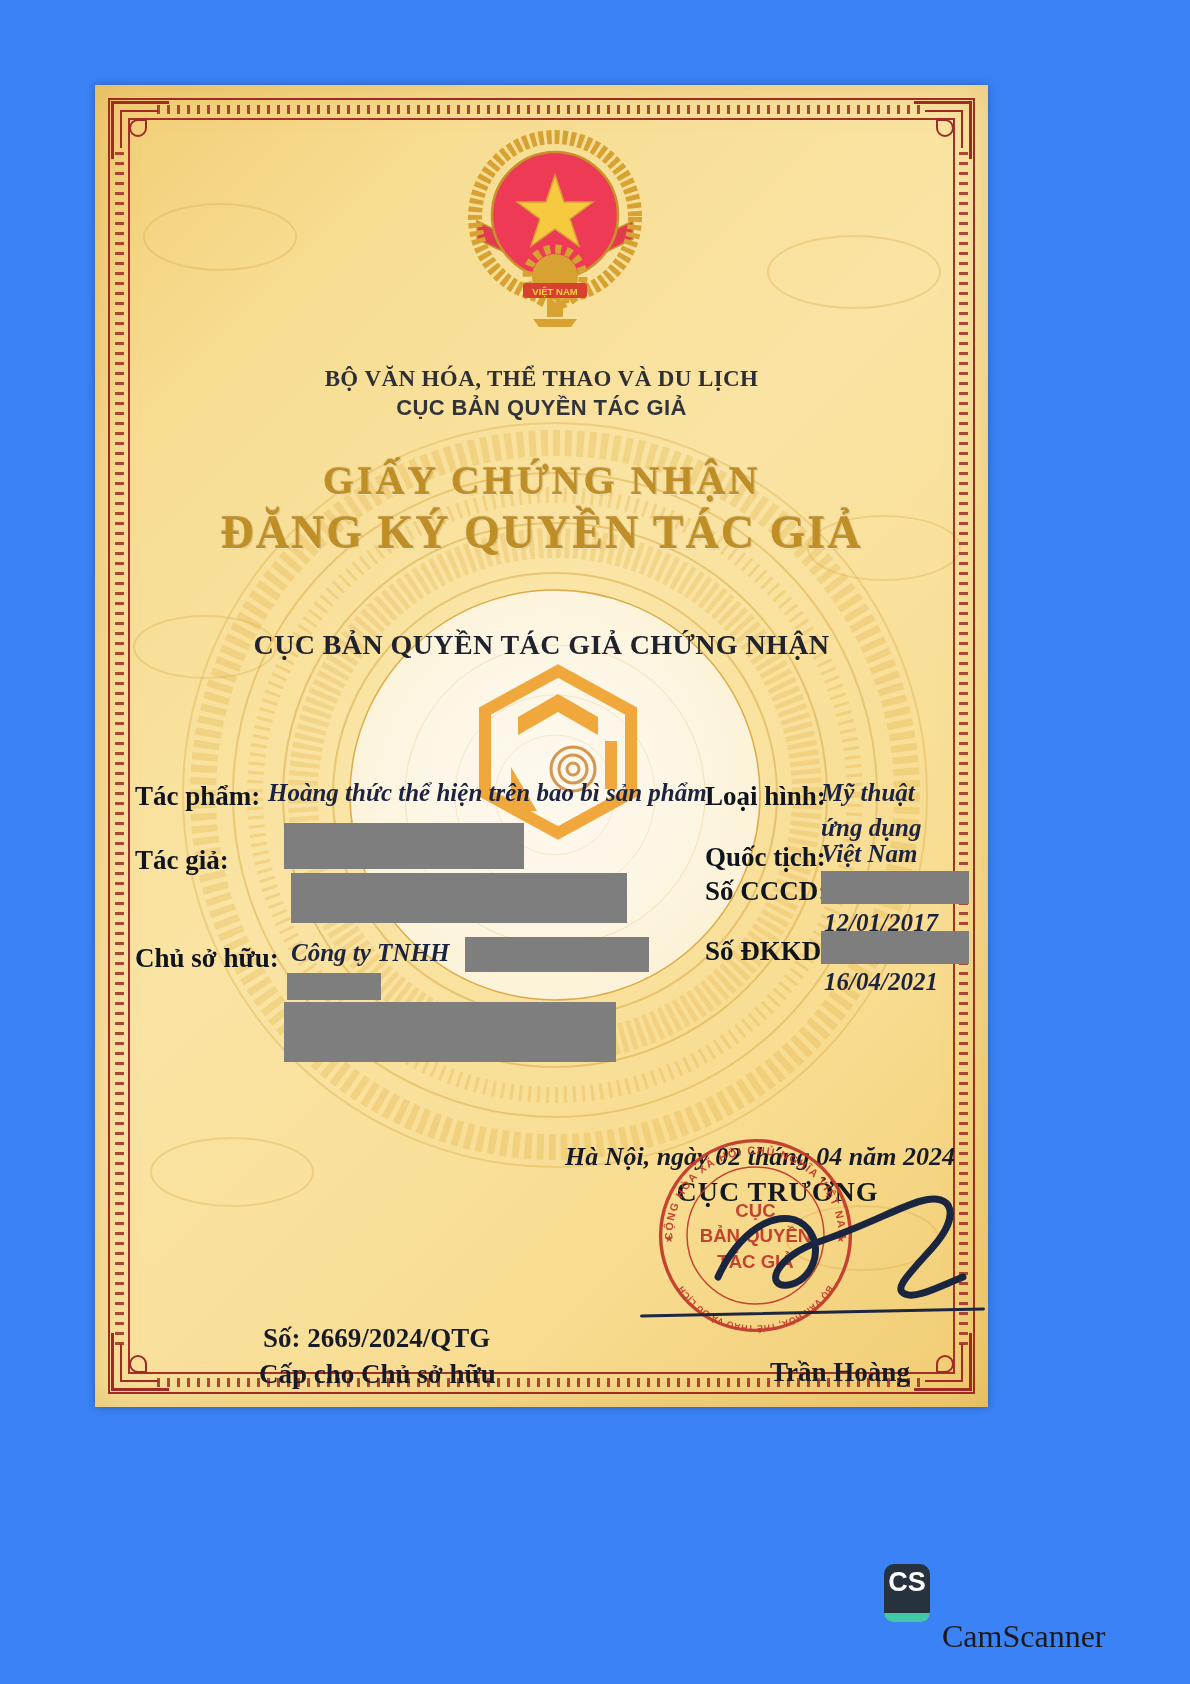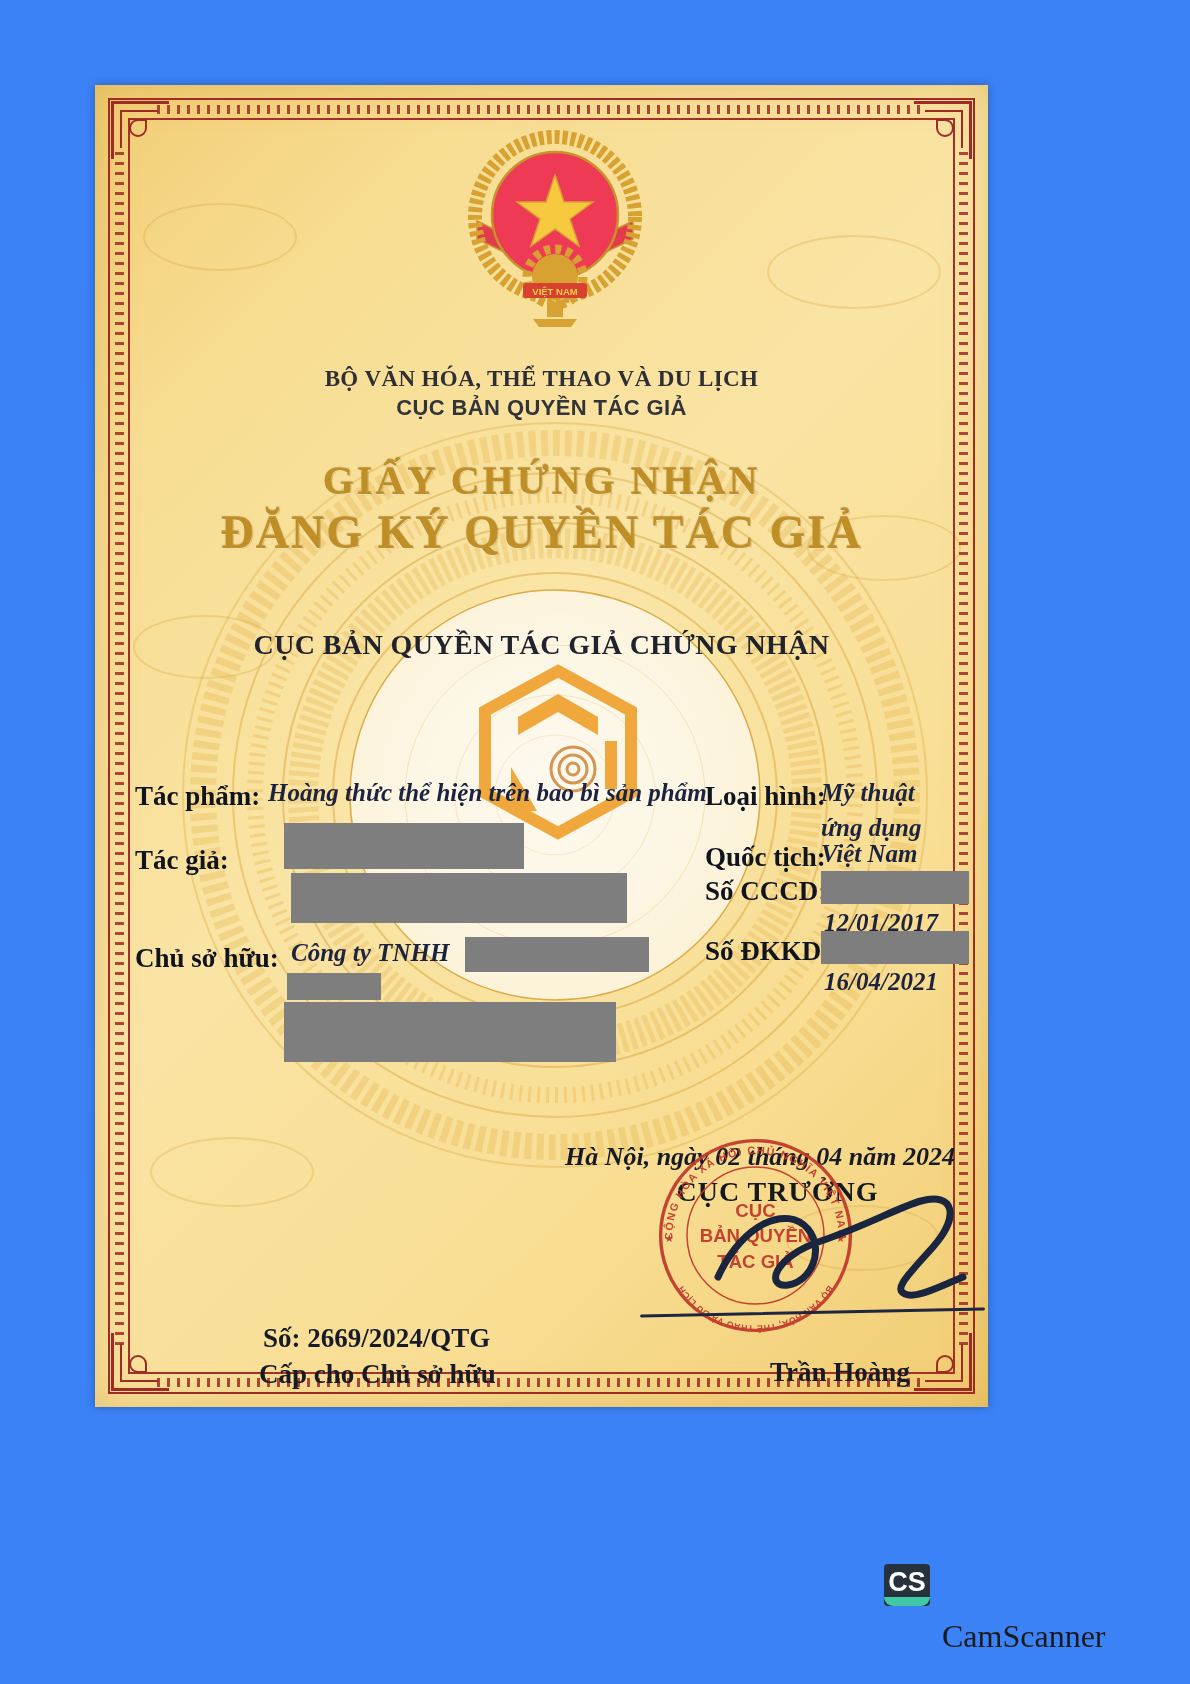--- a/index.html
+++ b/index.html
@@ -47,21 +47,21 @@
   .certify{font-weight:700;font-size:28px;color:#20232e;letter-spacing:.4px;}
   .lbl{position:absolute;font-weight:700;font-size:27px;color:#10141f;white-space:nowrap;}
   .val{position:absolute;font-weight:700;font-style:italic;font-size:25px;color:#1c2340;white-space:nowrap;}
   .redact{position:absolute;background:#7e7e7e;}
   .registered{font-weight:700;font-size:24px;color:#171b28;}
   .dateline{position:absolute;font-weight:700;font-style:italic;font-size:26px;color:#171b28;white-space:nowrap;}
   .signer-title{position:absolute;font-weight:700;font-size:28px;color:#14181f;letter-spacing:1px;text-align:center;}
   .small-bold{position:absolute;font-weight:700;font-size:27px;color:#171b28;white-space:nowrap;}
   .sig-underline{position:absolute;height:3px;background:#1d2742;transform:rotate(-1.2deg);border-radius:2px;}
   
-  .cs-badge{position:absolute;left:884px;top:1564px;width:46px;height:42px;background:#27323f;border-radius:4px;}
+  .cs-badge{position:absolute;left:884px;top:1564px;width:46px;height:58px;background:#27323f;border-radius:10px;}
   .cs-badge .cs-txt{position:absolute;left:0;right:0;top:3px;text-align:center;
     font-family:"Liberation Sans",sans-serif;font-weight:700;font-size:27px;color:#ffffff;}
   .cs-badge .cs-teal{position:absolute;left:0;right:0;bottom:0;height:9px;background:#41c9a6;border-radius:0 0 10px 10px;}
   .cs-name{position:absolute;left:942px;top:1618px;font-size:32px;color:#1a1a1a;}
 </style>
 </head>
 <body>
 
 <div class="page">
 

